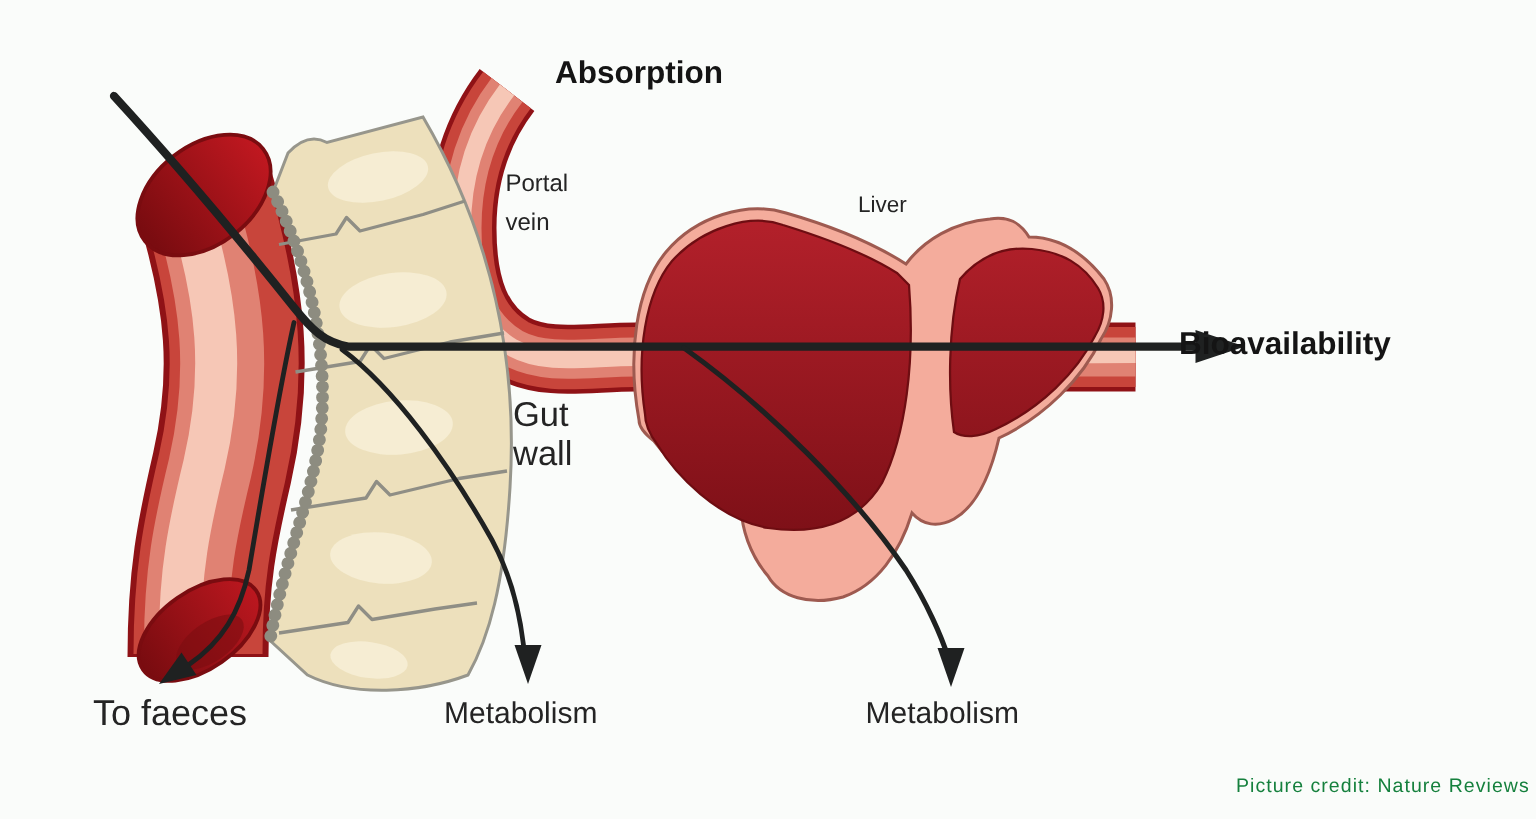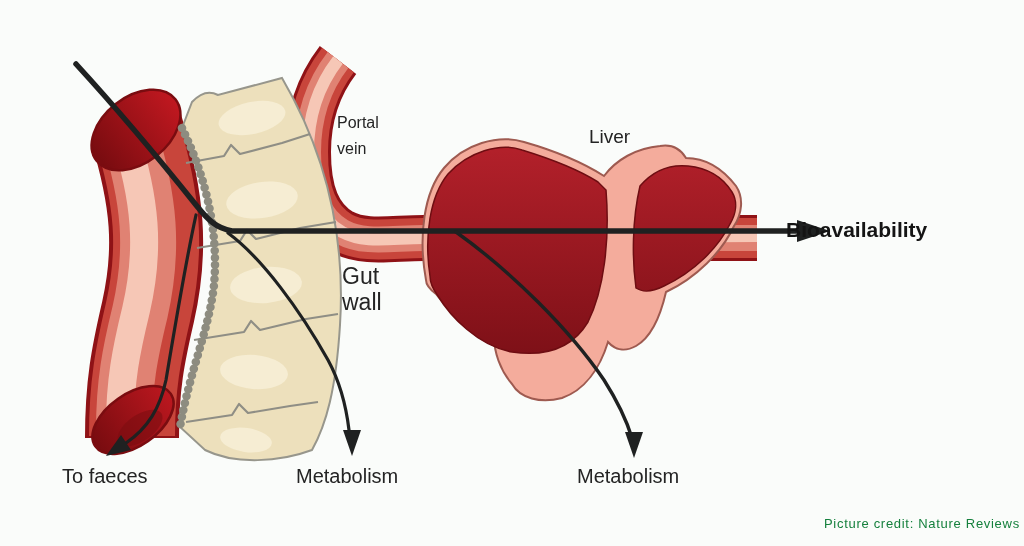--- a/index.html
+++ b/index.html
@@ -6,24 +6,24 @@
   .stage{
     position:relative;width:1024px;height:546px;overflow:hidden;
     background:#fafcfa;font-family:"Liberation Sans",sans-serif;
   }
   .stage svg{position:absolute;left:0;top:0;}
   .label{position:absolute;white-space:pre-line;color:#242424;
          font-family:"Liberation Sans",sans-serif;line-height:26px;}
   .label.bold{font-weight:700;color:#141414;}
   .lbl-absorption{left:370px;top:36px;font-size:21px;}
   .lbl-portal-vein{left:337px;top:110px;font-size:16px;}
-  .lbl-liver{left:589px;top:124px;font-size:19px;}
+  .lbl-liver{left:572px;top:124px;font-size:15px;}
   .lbl-gut-wall{left:342px;top:263px;font-size:23px;}
   .lbl-bioavailability{left:786px;top:217px;font-size:21px;}
-  .lbl-to-faeces{left:62px;top:463px;font-size:20px;}
+  .lbl-to-faeces{left:62px;top:463px;font-size:24px;}
   .lbl-met-gut{left:296px;top:463px;font-size:20px;}
   .lbl-met-liver{left:577px;top:463px;font-size:20px;}
   .lbl-credit{left:824px;top:511px;font-size:13px;color:#15803d;letter-spacing:0.7px;}
 </style>
 </head>
 <body>
 
 <div class="stage">
 
   <svg width="1024" height="546" viewBox="0 0 1024 546">
@@ -105,20 +105,21 @@
       <path d="M456,232 C512,272 570,330 604,380 C618,402 628,425 632,438" stroke-width="3.4" stroke="#1f2121"></path>
     </g>
     <g stroke="none">
       <polygon points="797,220 830,231 797,242" fill="#1f2121"></polygon>
       <polygon points="106,456 121,435 131,450" fill="#1f2121"></polygon>
       <polygon points="343,430 361,430 352,456" fill="#1f2121"></polygon>
       <polygon points="625,432 643,432 634,458" fill="#1f2121"></polygon>
     </g>
   </svg>
 
+  <div class="label bold lbl-absorption">Absorption</div>
   <div class="label lbl-portal-vein">Portal
 vein</div>
   <div class="label lbl-liver">Liver</div>
   <div class="label lbl-gut-wall">Gut
 wall</div>
   <div class="label bold lbl-bioavailability">Bioavailability</div>
   <div class="label lbl-to-faeces">To faeces</div>
   <div class="label lbl-met-gut">Metabolism</div>
   <div class="label lbl-met-liver">Metabolism</div>
   <div class="label lbl-credit">Picture credit: Nature Reviews</div>

